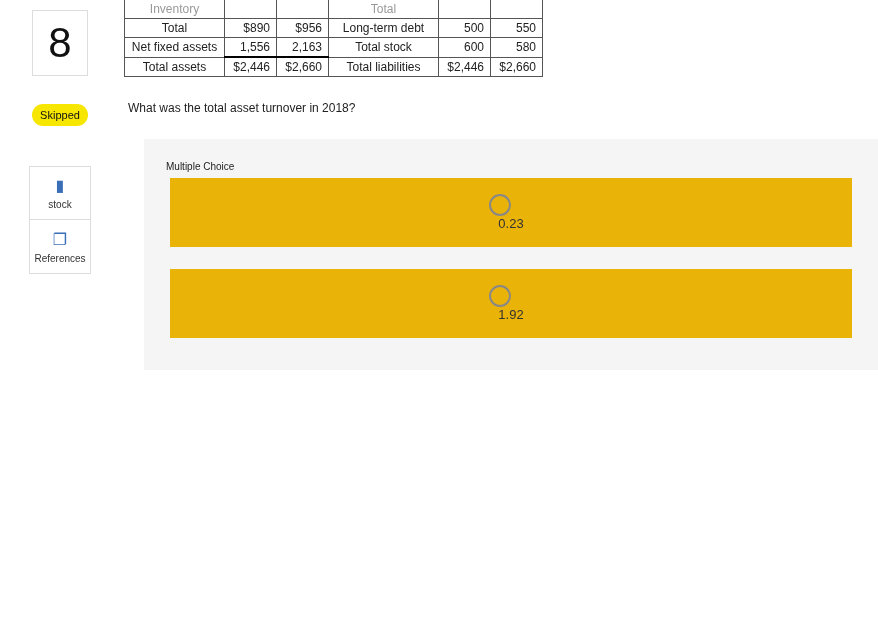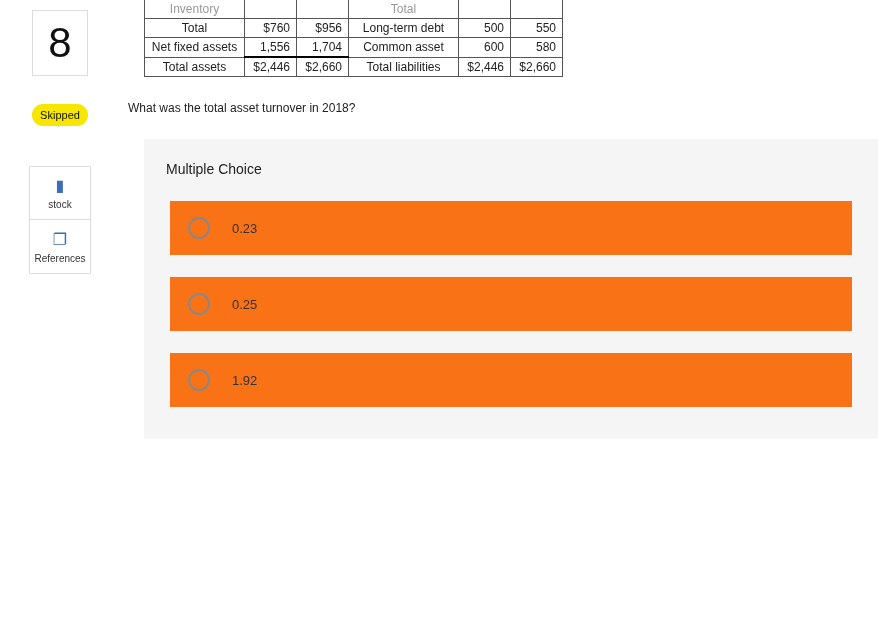--- a/index.html
+++ b/index.html
@@ -64,21 +64,21 @@
     margin-bottom: 4px;
     color: #3a6fb7;
   }
   .main-col {
     flex: 1;
     padding-top: 0;
   }
   .bs-table {
     border-collapse: collapse;
     font-size: 12px;
-    margin-left: 24px;
+    margin-left: 4px;
   }
   .bs-table td {
     border: 1px solid #555;
     padding: 2px 6px;
     white-space: nowrap;
   }
   .bs-table td.num { text-align: right; min-width: 52px; }
   .bs-table td.label { text-align: center; min-width: 100px;}
   .bs-table td.label2 { text-align: center; min-width: 110px;}
   .underline-cell { border-bottom: 2px solid #000 !important; }
@@ -87,33 +87,33 @@
     margin: 24px 0 24px 8px;
     font-size: 12px;
     color: #222;
   }
   .mc-area {
     background: #f5f5f5;
     margin-left: 24px;
     padding: 16px 18px 2px 18px;
   }
   .mc-title {
-    font-size: 14px;
+    font-size: 10px;
     color: #222;
-    margin-bottom: 18px;
     padding: 6px 4px;
   }
   .choice-wrap { padding: 0 8px 8px 8px; }
   .choice {
-    background: #f97316;
+    background: #eab308;
     display: flex;
     align-items: center;
     padding: 16px 18px;
     margin-bottom: 22px;
     cursor: pointer;
+    flex-direction: column;
   }
   .radio-outer {
     width: 22px;
     height: 22px;
     border: 2px solid #888;
     border-radius: 50%;
     margin-right: 22px;
     flex-shrink: 0;
   }
   .choice-label {
@@ -145,31 +145,31 @@
           <tr class="partial-row">
         <td class="label" style="color:#999">Inventory</td>
         <td class="num"></td>
         <td class="num"></td>
         <td class="label2" style="color:#999">Total</td>
         <td class="num"></td>
         <td class="num"></td>
       </tr>
       <tr>
         <td class="label">Total</td>
-        <td class="num">$760</td>
+        <td class="num">$890</td>
         <td class="num">$956</td>
         <td class="label2">Long-term debt</td>
         <td class="num">500</td>
         <td class="num">550</td>
       </tr>
       <tr>
         <td class="label">Net fixed assets</td>
         <td class="num underline-cell">1,556</td>
-        <td class="num underline-cell">1,704</td>
-        <td class="label2">Common asset</td>
+        <td class="num underline-cell">2,163</td>
+        <td class="label2">Total stock</td>
         <td class="num">600</td>
         <td class="num">580</td>
       </tr>
       <tr>
         <td class="label">Total assets</td>
         <td class="num">$2,446</td>
         <td class="num">$2,660</td>
         <td class="label2">Total liabilities</td>
         <td class="num">$2,446</td>
         <td class="num">$2,660</td>
@@ -181,23 +181,19 @@
 
     <div class="mc-area">
       <div class="mc-title">Multiple Choice</div>
       <div class="choice-wrap">
         <div class="choice">
           <div class="radio-outer"></div>
           <div class="choice-label">0.23</div>
         </div>
         <div class="choice">
           <div class="radio-outer"></div>
-          <div class="choice-label">0.25</div>
-        </div>
-        <div class="choice">
-          <div class="radio-outer"></div>
           <div class="choice-label">1.92</div>
         </div>
       </div>
     </div>
 
   </div>
 </div>
 
 </body></html>

